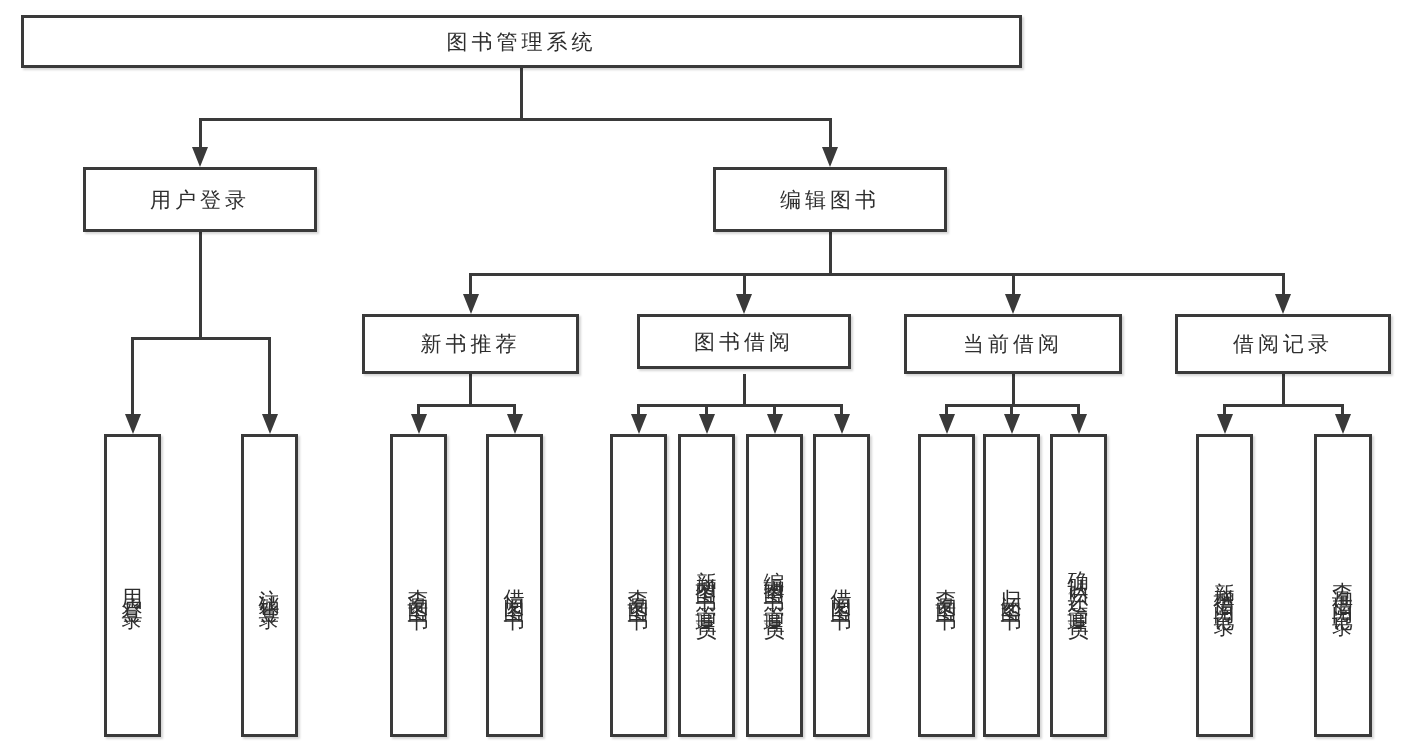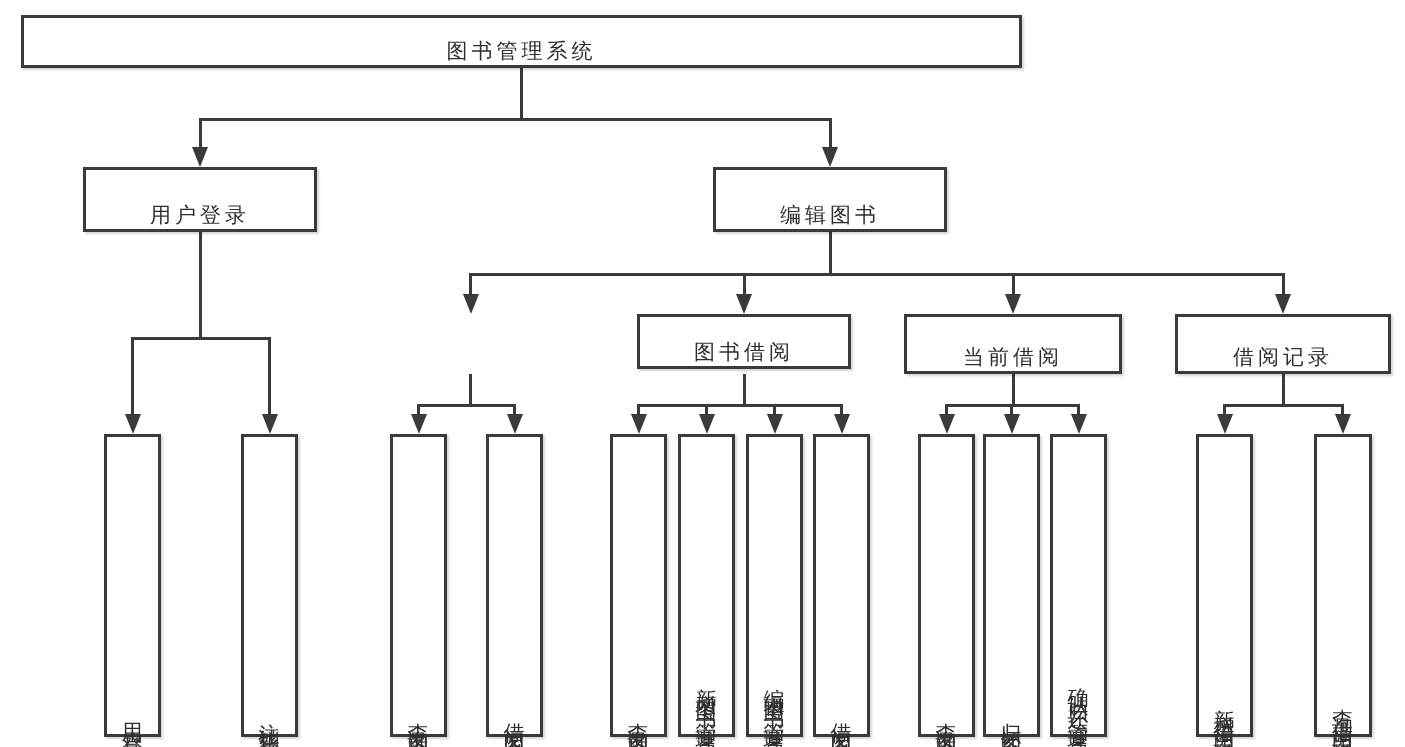--- a/index.html
+++ b/index.html
@@ -15,21 +15,21 @@
     width:1405px;height:747px;
     background:var(--bg);
     font-family:"Liberation Sans","DejaVu Sans",sans-serif;
     overflow:hidden;
   }
   .node{
     position:absolute;
     background:#fff;
     border:3px solid var(--border);
     box-sizing:border-box;
-    display:flex;align-items:flex-end;justify-content:center;
+    display:flex;align-items:center;justify-content:center;
     box-shadow:2px 2px 2px rgba(0,0,0,0.16);
   }
   .node .lbl{
     color:var(--text);
     font-size:21px;
     letter-spacing:4px;
     white-space:nowrap;
   }
   .node.v .lbl{
     writing-mode:vertical-rl;
@@ -125,20 +125,23 @@
     <span class="lbl">图书管理系统</span>
   </div>
 
   <div class="node h" style="left:83px;top:167px;width:234px;height:65px;">
     <span class="lbl">用户登录</span>
   </div>
   <div class="node h" style="left:713px;top:167px;width:234px;height:65px;">
     <span class="lbl">编辑图书</span>
   </div>
 
+  <div class="node h" style="left:362px;top:314px;width:217px;height:60px;">
+    <span class="lbl">新书推荐</span>
+  </div>
   <div class="node h" style="left:637px;top:314px;width:214px;height:55px;">
     <span class="lbl">图书借阅</span>
   </div>
   <div class="node h" style="left:904px;top:314px;width:218px;height:60px;">
     <span class="lbl">当前借阅</span>
   </div>
   <div class="node h" style="left:1175px;top:314px;width:216px;height:60px;">
     <span class="lbl">借阅记录</span>
   </div>
 

